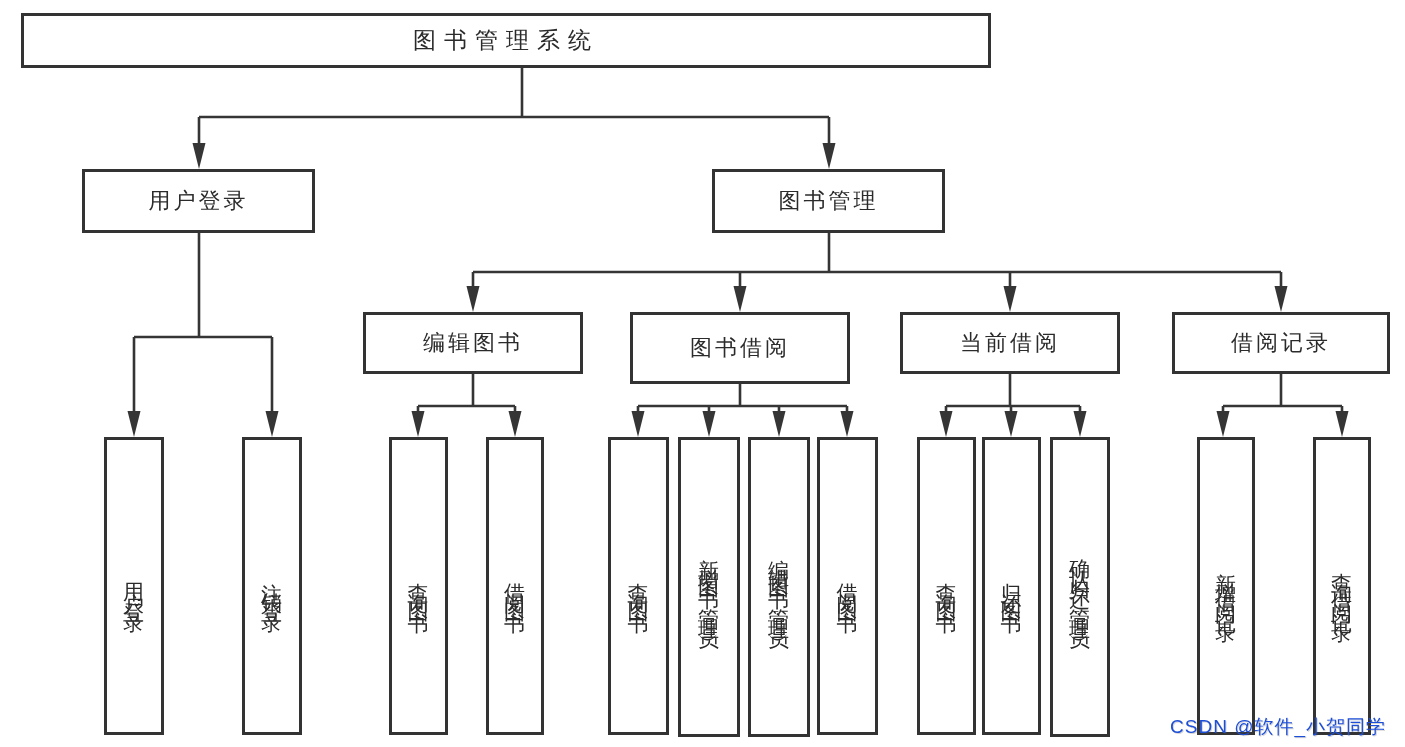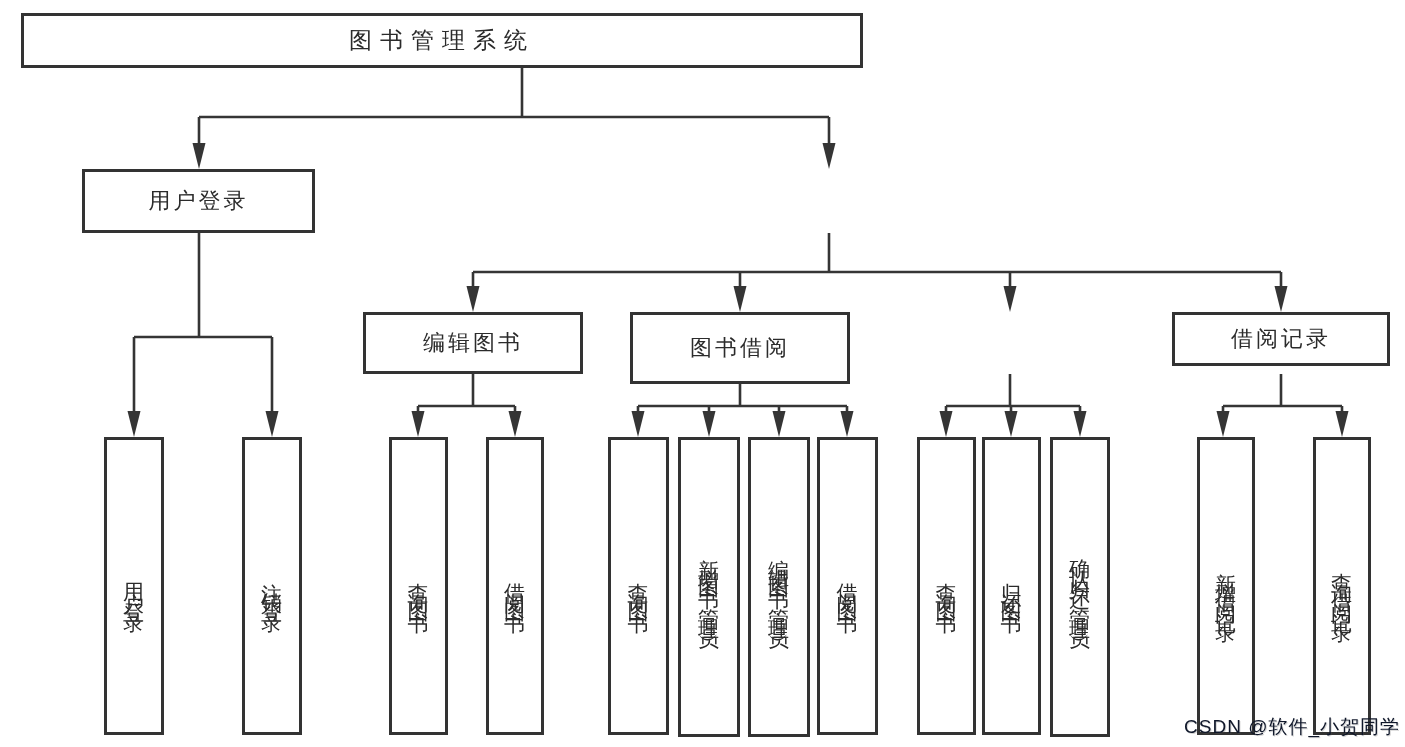--- a/index.html
+++ b/index.html
@@ -13,22 +13,22 @@
     border:3px solid #333333;display:flex;align-items:center;justify-content:center;
     color:#2b2b2b;z-index:1;
   }
   .h-label{font-size:22px;letter-spacing:3px;white-space:nowrap;color:#2b2b2b;}
   .root-label{font-size:23px;letter-spacing:8px;}
   .v-label{
     writing-mode:vertical-rl;text-orientation:mixed;
     font-size:21px;letter-spacing:10px;line-height:1;color:#2b2b2b;white-space:nowrap;
   }
   .watermark{
-    position:absolute;top:714px;right:5px;z-index:3;
-    font-size:19px;letter-spacing:1px;color:#0f172a;
+    position:absolute;top:714px;right:19px;z-index:3;
+    font-size:19px;letter-spacing:1px;color:#1d4ed8;
     text-shadow:1px 1px 0 rgba(90,90,90,0.25);
     white-space:nowrap;
     margin-left:13px;
   }
 </style>
 </head>
 <body>
 
 <div class="stage">
 
@@ -80,35 +80,41 @@
       <line x1="1080" y1="406" x2="1080" y2="419" stroke="#353535" stroke-width="2.6"></line>
       <polygon points="1073.5,411 1086.5,411 1080,437" fill="#353535"></polygon>
       <line x1="1281" y1="374" x2="1281" y2="406" stroke="#353535" stroke-width="2.6"></line>
       <line x1="1223" y1="406" x2="1342" y2="406" stroke="#353535" stroke-width="2.6"></line>
       <line x1="1223" y1="406" x2="1223" y2="419" stroke="#353535" stroke-width="2.6"></line>
       <polygon points="1216.5,411 1229.5,411 1223,437" fill="#353535"></polygon>
       <line x1="1342" y1="406" x2="1342" y2="419" stroke="#353535" stroke-width="2.6"></line>
       <polygon points="1335.5,411 1348.5,411 1342,437" fill="#353535"></polygon>
     </svg>
 
-  <div class="box" style="left:21px;top:13px;width:842px;height:55px">
+  <div class="box" style="left:21px;top:13px;width:970px;height:55px">
     <span class="h-label root-label">图书管理系统</span>
   </div>
 
   <div class="box" style="left:82px;top:169px;width:233px;height:64px">
     <span class="h-label">用户登录</span>
+  </div>
+  <div class="box" style="left:712px;top:169px;width:233px;height:64px">
+    <span class="h-label">图书管理</span>
   </div>
 
   <div class="box" style="left:363px;top:312px;width:220px;height:62px">
     <span class="h-label">编辑图书</span>
   </div>
   <div class="box" style="left:630px;top:312px;width:220px;height:72px">
     <span class="h-label">图书借阅</span>
   </div>
-  <div class="box" style="left:1172px;top:312px;width:218px;height:54px">
+  <div class="box" style="left:900px;top:312px;width:220px;height:62px">
+    <span class="h-label">当前借阅</span>
+  </div>
+  <div class="box" style="left:1172px;top:312px;width:218px;height:62px">
     <span class="h-label">借阅记录</span>
   </div>
 
   <div class="box" style="left:104px;top:437px;width:60px;height:298px">
     <span class="v-label">用户登录</span>
   </div>
   <div class="box" style="left:242px;top:437px;width:60px;height:298px">
     <span class="v-label">注销登录</span>
   </div>
 

